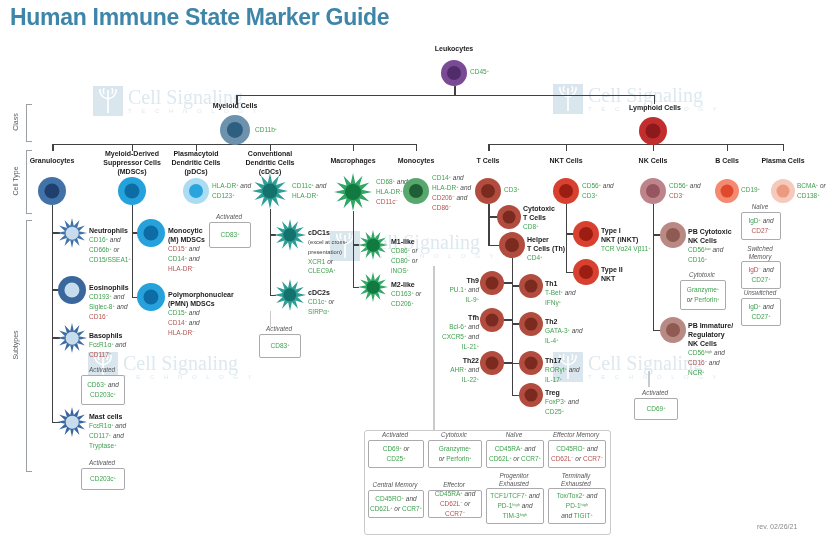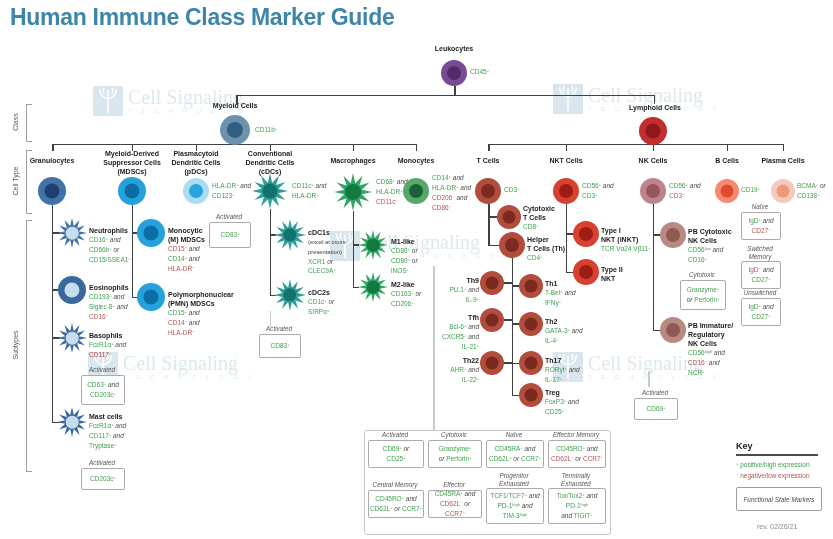--- a/index.html
+++ b/index.html
@@ -51,21 +51,21 @@
   .sp2{font-size:62%;position:relative;top:-2.5px;}
   .key-box{margin-top:5px;border:1px solid #9aa0a4;border-radius:2px;width:84px;height:22px;
            display:flex;align-items:center;justify-content:center;font-size:6.4px;
            font-style:italic;color:#4d4d4f;}
   .rev{position:absolute;left:757px;top:523px;font-size:7px;color:#8a8a8c;z-index:3;}
 </style>
 </head>
 <body>
 
 <div id="stage">
-  <h1 id="page-title">Human Immune Class Marker Guide</h1>
+  <h1 id="page-title">Human Immune State Marker Guide</h1>
   <div id="diagram">
       <div class="wm" style="left: 93px; top: 86px;">
         <div class="wm-icon"><svg width="30" height="30" viewBox="0 0 30 30">
             <path d="M15 27 V13 M15 13 C9 12 6 7 7 3 M15 13 C21 12 24 7 23 3 M15 13 V4 M11 8 C10 6 10 4 11 2 M19 8 C20 6 20 4 19 2" stroke="#ffffff" stroke-width="1.6" fill="none"></path>
           </svg></div>
         <div class="wm-text">
           <div class="l1">Cell Signaling</div>
           <div class="l2">T E C H N O L O G Y</div>
         </div>
       </div>
@@ -608,21 +608,14 @@
       <div class="bh" style="left: 576px; top: 472px;">
         <div>Terminally</div>
         <div>Exhausted</div>
       </div>
       <div class="bx" style="left: 548px; top: 488px; width: 56px; height: 34px;">
         <div class="tl"><span class="tk-p">Tox/Tox2<span class="sp">+</span></span><span class="tk-c"> and</span></div>
         <div class="tl"><span class="tk-p">PD-1<span class="sp">high</span></span></div>
         <div class="tl"><span class="tk-c">and </span><span class="tk-p">TIGIT<span class="sp">+</span></span></div>
       </div>
     </div>
-  <div id="key">
-    <div class="key-title">Key</div>
-    <div class="key-rule"></div>
-    <div class="key-pos"><span class="sp2">+</span> <span>positive/high expression</span></div>
-    <div class="key-neg"><span class="sp2">−</span> <span>negative/low expression</span></div>
-    <div class="key-box">Functional State Markers</div>
-  </div>
   <div class="rev">rev. 02/26/21</div>
 </div>
 
 </body></html>

